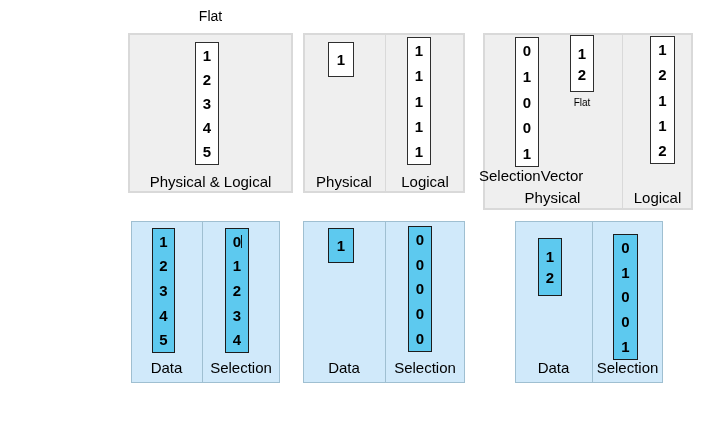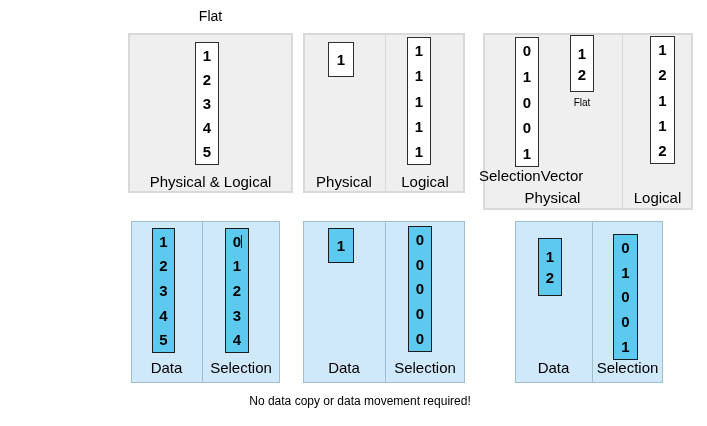--- a/index.html
+++ b/index.html
@@ -177,15 +177,14 @@
   <div class="col cyan" id="ucol-dict-sel">
     <div class="cell">0</div>
     <div class="cell">1</div>
     <div class="cell">0</div>
     <div class="cell">0</div>
     <div class="cell">1</div>
   </div>
   <div class="lbl" id="ulbl-dict-data">Data</div>
   <div class="lbl" id="ulbl-dict-sel">Selection</div>
 
-  <div id="caption">No data copy or data movement required!</div>
 
 </div>
 
 </body></html>

